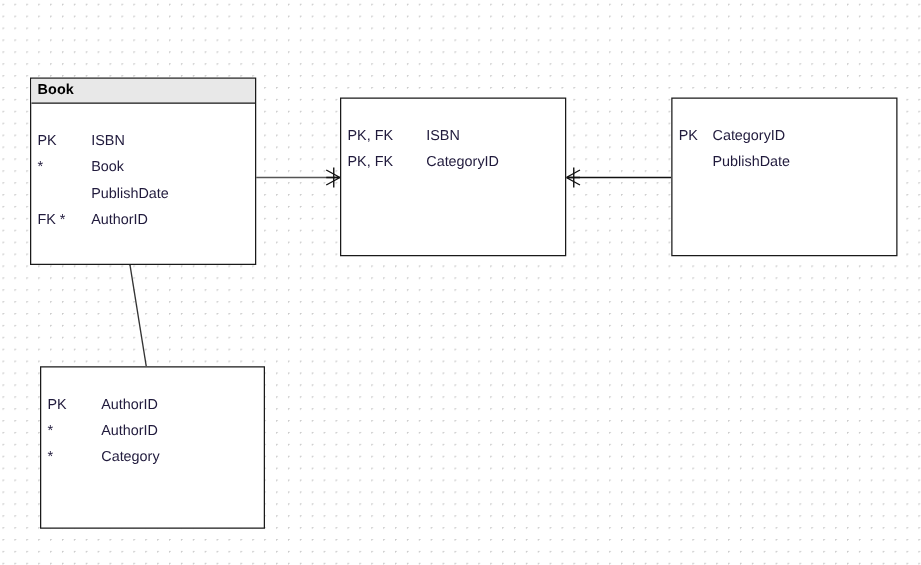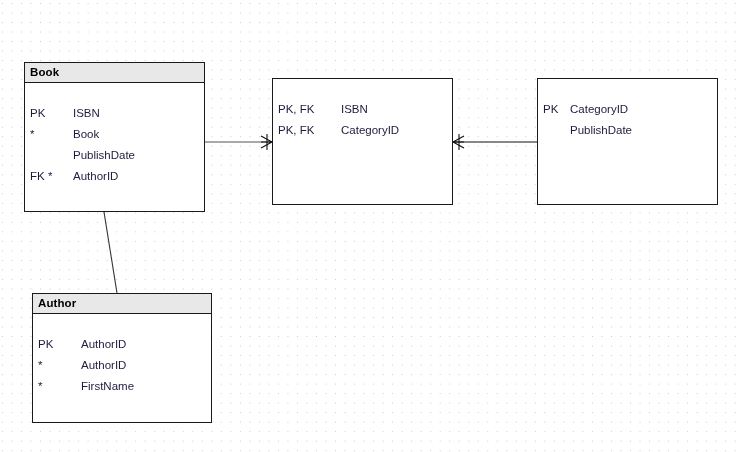--- a/index.html
+++ b/index.html
@@ -163,30 +163,29 @@
         <span class="attr-name">CategoryID</span>
       </div>
       <div class="attr-row">
         <span class="attr-key"></span>
         <span class="attr-name">PublishDate</span>
       </div>
     </div>
   </div>
 
   <div class="entity col-wide" id="entity-author">
-    <div class="entity-header">Author</div>
     <div class="entity-body">
       <div class="attr-row">
         <span class="attr-key">PK</span>
         <span class="attr-name">AuthorID</span>
       </div>
       <div class="attr-row">
         <span class="attr-key">*</span>
         <span class="attr-name">AuthorID</span>
       </div>
       <div class="attr-row">
         <span class="attr-key">*</span>
-        <span class="attr-name">FirstName</span>
+        <span class="attr-name">Category</span>
       </div>
     </div>
   </div>
 
 </div>
 
 </body></html>

